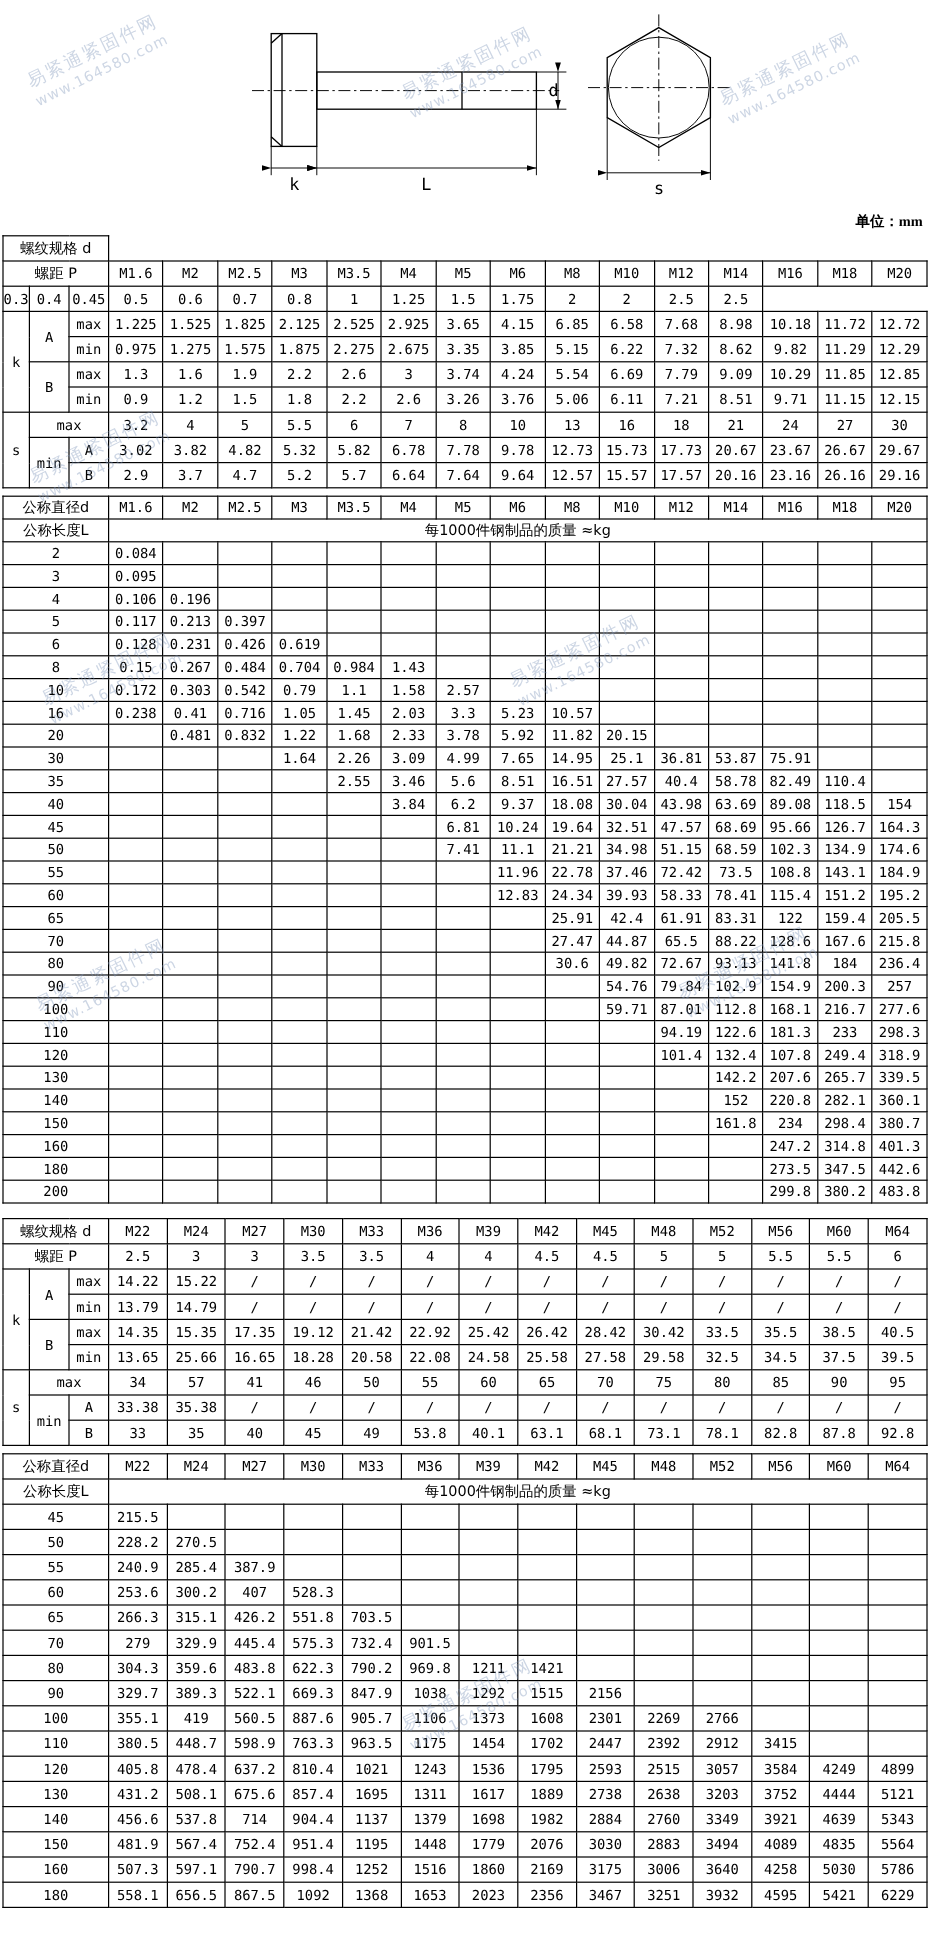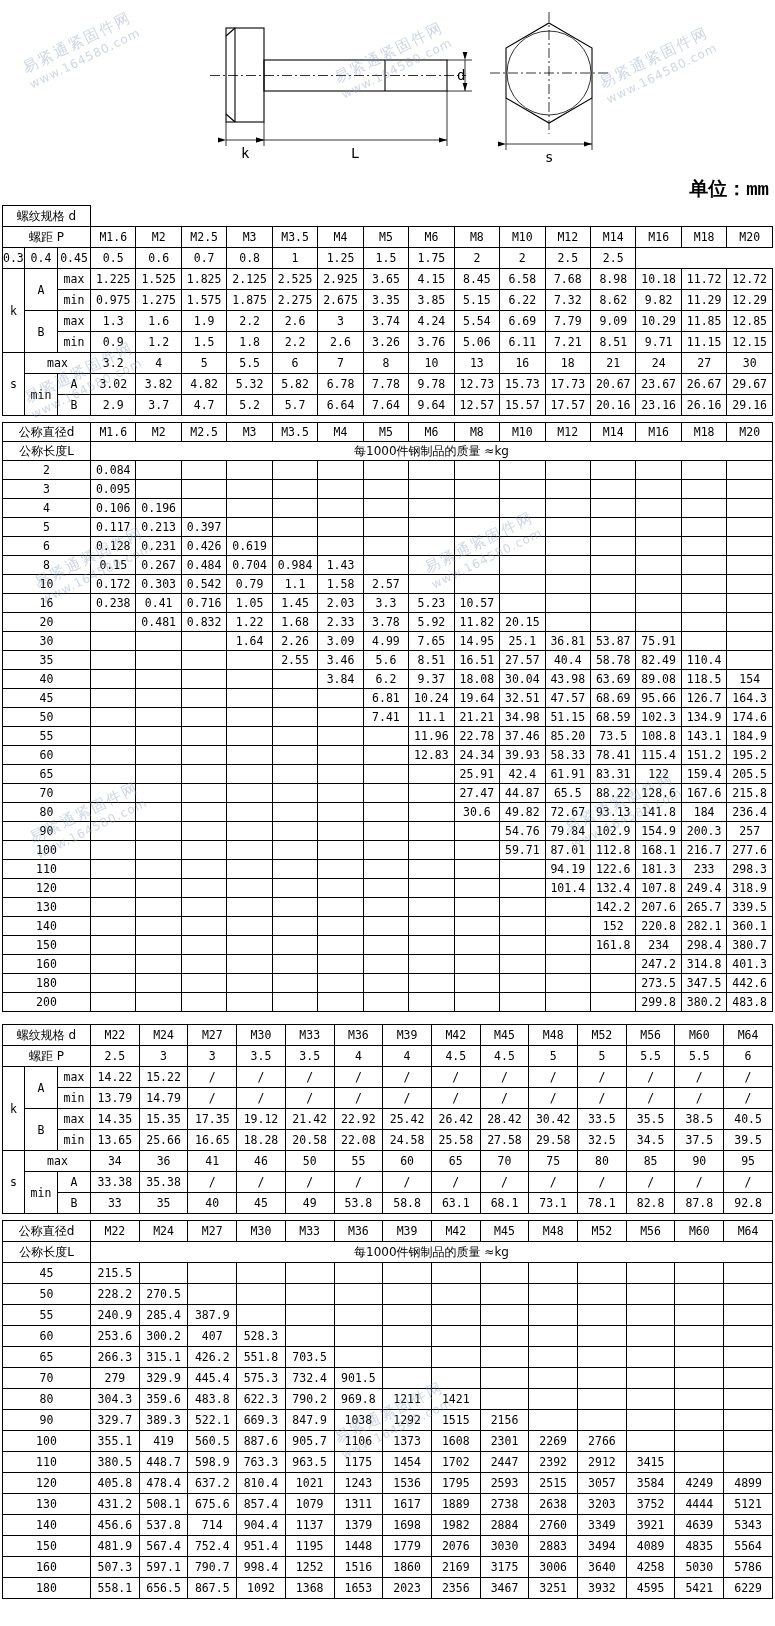--- a/index.html
+++ b/index.html
@@ -16,22 +16,22 @@
   td {
     border:1px solid #000; text-align:center; vertical-align:middle;
     font-family:"DejaVu Sans Mono","Liberation Mono",monospace;
     font-size:11.5px; padding:0; overflow:hidden; white-space:nowrap;
   }
   .spec td  { height:21px; }
   .w1 td    { height:19px; }
   .w2 td    { height:21px; }
   td.cjk { font-family:"DejaVu Sans","Liberation Sans",sans-serif; font-size:12px; }
   .unit {
-    text-align:right; font-weight:bold; font-size:19px; padding:2px 4px 3px;
-    font-family:Liberation Mono, monospace;
+    text-align:right; font-weight:bold; font-size:12px; padding:2px 4px 3px;
+    font-family:Liberation Serif, serif;
   }
   .gap6  { height:6px; }
   .gap12 { height:12px; }
 
   
   .watermark {
     position:absolute; transform:rotate(-26deg); transform-origin:left top;
     color:rgba(130,152,188,0.40); text-align:center; pointer-events:none;
     z-index:5; line-height:1.35; font-size:15px; letter-spacing:2px;
     white-space:nowrap; font-family:"DejaVu Sans","Liberation Sans",sans-serif;
@@ -156,21 +156,21 @@
           <td rowspan="2">A</td>
           <td>max</td>
           <td>1.225</td>
           <td>1.525</td>
           <td>1.825</td>
           <td>2.125</td>
           <td>2.525</td>
           <td>2.925</td>
           <td>3.65</td>
           <td>4.15</td>
-          <td>8.45</td>
+          <td>6.85</td>
           <td>6.58</td>
           <td>7.68</td>
           <td>8.98</td>
           <td>10.18</td>
           <td>11.72</td>
           <td>12.72</td>
         </tr>
     <tr>
           <td>min</td>
           <td>0.975</td>
@@ -574,21 +574,21 @@
           <td></td>
           <td></td>
           <td></td>
           <td></td>
           <td></td>
           <td></td>
           <td></td>
           <td>11.96</td>
           <td>22.78</td>
           <td>37.46</td>
-          <td>85.20</td>
+          <td>72.42</td>
           <td>73.5</td>
           <td>108.8</td>
           <td>143.1</td>
           <td>184.9</td>
         </tr>
         <tr>
           <td>60</td>
           <td></td>
           <td></td>
           <td></td>
@@ -954,21 +954,21 @@
           <td>29.58</td>
           <td>32.5</td>
           <td>34.5</td>
           <td>37.5</td>
           <td>39.5</td>
         </tr>
     <tr>
           <td rowspan="3">s</td>
           <td colspan="2">max</td>
           <td>34</td>
-          <td>36</td>
+          <td>57</td>
           <td>41</td>
           <td>46</td>
           <td>50</td>
           <td>55</td>
           <td>60</td>
           <td>65</td>
           <td>70</td>
           <td>75</td>
           <td>80</td>
           <td>85</td>
@@ -994,21 +994,21 @@
           <td>/</td>
         </tr>
     <tr>
           <td>B</td>
           <td>33</td>
           <td>35</td>
           <td>40</td>
           <td>45</td>
           <td>49</td>
           <td>53.8</td>
-          <td>58.8</td>
+          <td>40.1</td>
           <td>63.1</td>
           <td>68.1</td>
           <td>73.1</td>
           <td>78.1</td>
           <td>82.8</td>
           <td>87.8</td>
           <td>92.8</td>
         </tr>
   </tbody>
     </table>
@@ -1230,21 +1230,21 @@
           <td>3584</td>
           <td>4249</td>
           <td>4899</td>
         </tr>
         <tr>
           <td>130</td>
           <td>431.2</td>
           <td>508.1</td>
           <td>675.6</td>
           <td>857.4</td>
-          <td>1079</td>
+          <td>1695</td>
           <td>1311</td>
           <td>1617</td>
           <td>1889</td>
           <td>2738</td>
           <td>2638</td>
           <td>3203</td>
           <td>3752</td>
           <td>4444</td>
           <td>5121</td>
         </tr>

